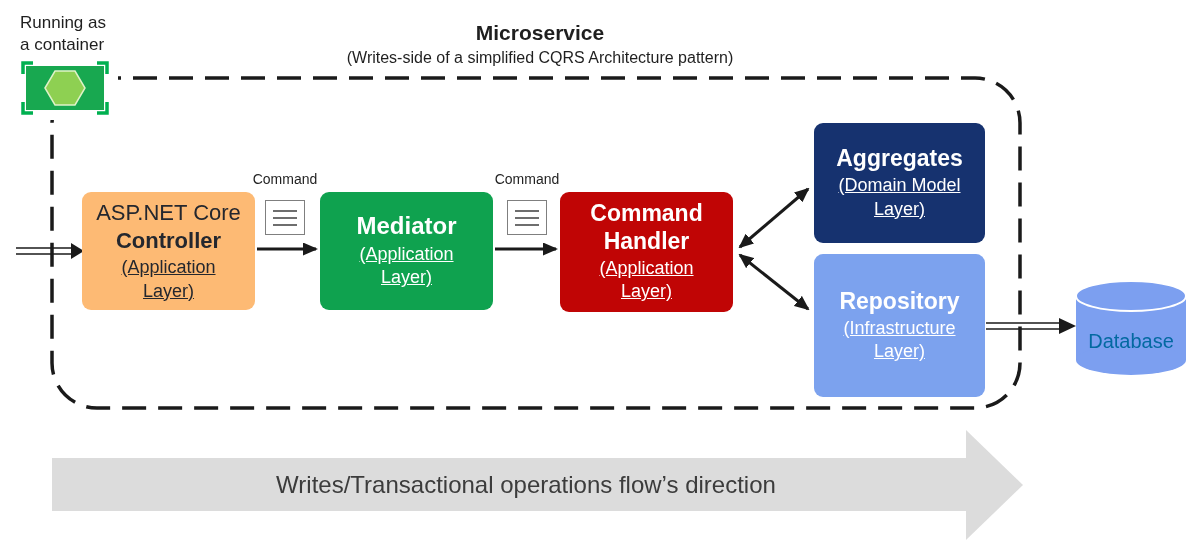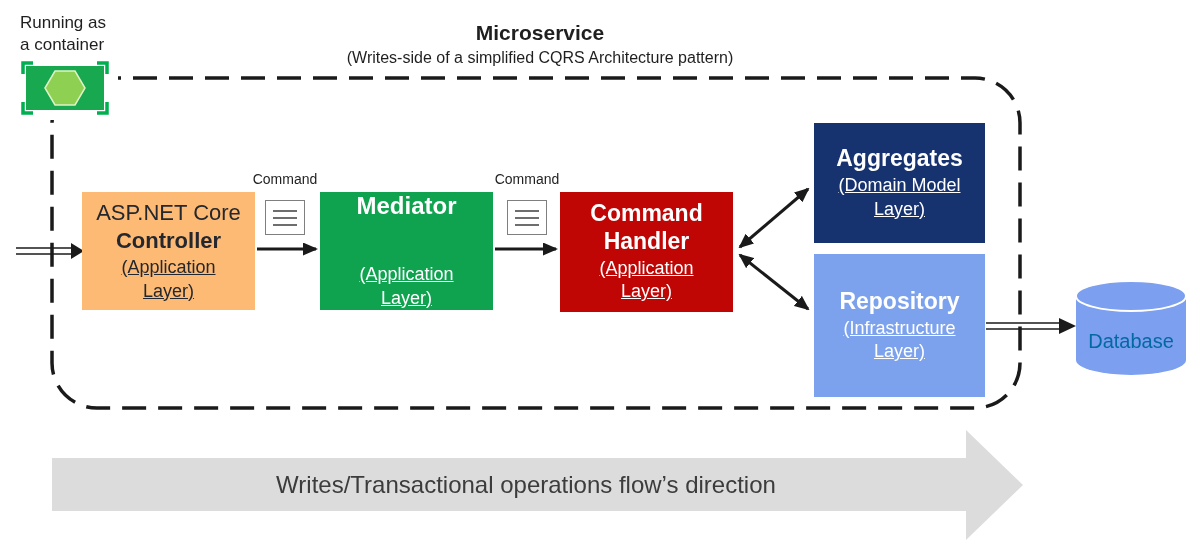--- a/index.html
+++ b/index.html
@@ -10,21 +10,21 @@
   #overlay{position:absolute;left:0;top:0;width:1200px;height:553px;z-index:1;}
   .abs{position:absolute;}
   
   .hdr{left:280px;top:20px;width:520px;text-align:center;z-index:3;}
   .hdr .t{font-size:21px;font-weight:bold;line-height:1.25;}
   .hdr .s{font-size:16px;line-height:1.3;margin-top:2px;}
   
   .badge-label{left:20px;top:12px;font-size:17px;line-height:1.32;white-space:pre-line;z-index:3;}
   
   .box{display:flex;flex-direction:column;align-items:center;justify-content:center;
-       text-align:center;color:#fff;z-index:2;}
+       text-align:center;color:#fff;z-index:2;border-radius:9px;}
   .box .bt{font-weight:bold;font-size:23px;line-height:1.18;white-space:pre-line;}
   .box .bs{font-size:18px;line-height:1.3;white-space:pre-line;margin-top:2px;text-decoration:underline;}
   .box .r1{font-weight:normal;font-size:22px;line-height:1.25;}
   .box .r2{font-weight:bold;font-size:22px;line-height:1.25;}
   #box-controller{left:82px;top:192px;width:173px;height:118px;color:#24272e;}
   #box-controller .bs{font-size:18px;}
   #box-mediator{left:320px;top:192px;width:173px;height:118px;}
   #box-mediator .bt{font-size:24px;}
   #box-handler{left:560px;top:192px;width:173px;height:120px;}
   #box-aggregates{left:814px;top:123px;width:171px;height:120px;}
@@ -123,21 +123,21 @@
     <span></span>
   </div>
 
   <div class="abs box" id="box-controller" style="background-color: #fdba74;">
     <div class="r1">ASP.NET Core</div>
     <div class="r2">Controller</div>
     <div class="bs">(Application
 Layer)</div>
   </div>
 
-  <div class="abs box" id="box-mediator" style="background-color: rgb(15, 162, 79); justify-content: space-between;">
+  <div class="abs box" id="box-mediator" style="background-color: rgb(15, 162, 79);">
     <div class="bt">Mediator</div>
     <div class="bs">(Application
 Layer)</div>
   </div>
 
   <div class="abs box" id="box-handler" style="background-color: rgb(192, 5, 5);">
     <div class="bt">Command
 Handler</div>
     <div class="bs">(Application
 Layer)</div>

